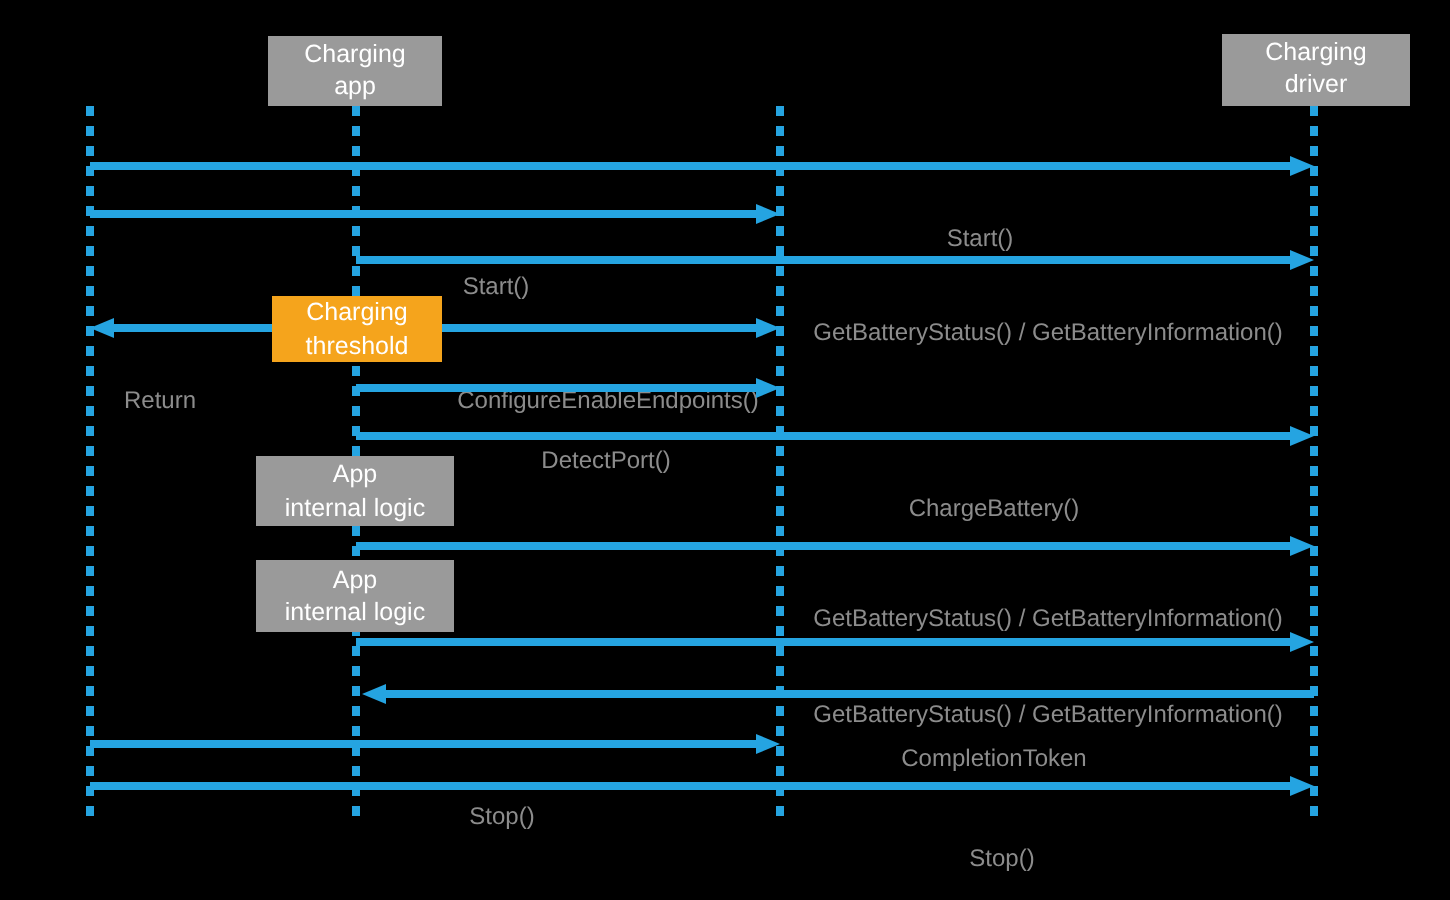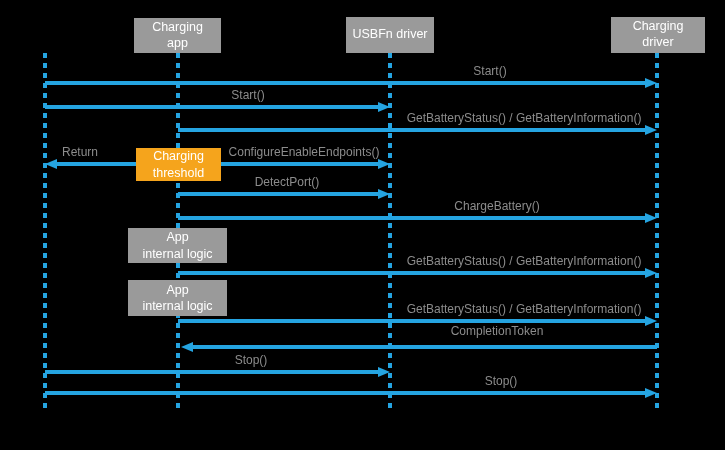--- a/index.html
+++ b/index.html
@@ -21,21 +21,21 @@
   }
   .line{position:absolute;height:4px;background:var(--line_blue,#25A4E1);}
   .head-r{position:absolute;width:0;height:0;
     border-top:5px solid transparent;border-bottom:5px solid transparent;
     border-left:12px solid var(--line_blue,#25A4E1);}
   .head-l{position:absolute;width:0;height:0;
     border-top:5px solid transparent;border-bottom:5px solid transparent;
     border-right:12px solid var(--line_blue,#25A4E1);}
   .mlabel{
     position:absolute;color:var(--label_gray,#8C8C8C);font-size:12px;
-    text-align:center;white-space:nowrap;
+    text-align:center;white-space:nowrap;margin-top:48px;
   }
   .activity{
     position:absolute;background:var(--box_gray,#9A9A9A);color:var(--box_text,#fff);
     display:flex;align-items:center;justify-content:center;text-align:center;
     font-size:12.5px;line-height:1.3;white-space:pre-line;z-index:3;
   }
   .activity.orange{background:var(--threshold_orange,#F5A41C);}
 </style>
 </head>
 <body>
@@ -69,21 +69,21 @@
     <div class="head-l" style="left:45px;top:159px"></div>
     <div class="line" style="left:57px;top:162px;width:321px"></div>
     <div class="head-r" style="left:378px;top:159px"></div>
     <div class="mlabel" style="left:30px;top:145px;width:100px">Return</div>
     <div class="mlabel" style="left:228px;top:145px;width:152px">ConfigureEnableEndpoints()</div>
   </div>
 
   <div class="msg">
     <div class="line" style="left:178px;top:192px;width:200px"></div>
     <div class="head-r" style="left:378px;top:189px"></div>
-    <div class="mlabel" style="left:227px;top:175px;width:120px">DetectPort()</div>
+    <div class="mlabel" style="left:243px;top:175px;width:120px">DetectPort()</div>
   </div>
 
   <div class="msg">
     <div class="line" style="left:178px;top:216px;width:467px"></div>
     <div class="head-r" style="left:645px;top:213px"></div>
     <div class="mlabel" style="left:427px;top:199px;width:140px">ChargeBattery()</div>
   </div>
 
   <div class="msg">
     <div class="line" style="left:178px;top:271px;width:467px"></div>
@@ -117,17 +117,16 @@
 
   <div class="activity orange" style="left:136px;top:148px;width:85px;height:33px">Charging
 threshold</div>
   <div class="activity" style="left:128px;top:228px;width:99px;height:35px">App
 internal logic</div>
   <div class="activity" style="left:128px;top:280px;width:99px;height:36px">App
 internal logic</div>
 
   <div class="actor" style="left:134px;top:18px;width:87px;height:35px">Charging
 app</div>
-  <div class="actor" style="left:346px;top:17px;width:88px;height:36px">USBFn driver</div>
   <div class="actor" style="left:611px;top:17px;width:94px;height:36px">Charging
 driver</div>
 
 </div>
 
 </body></html>

